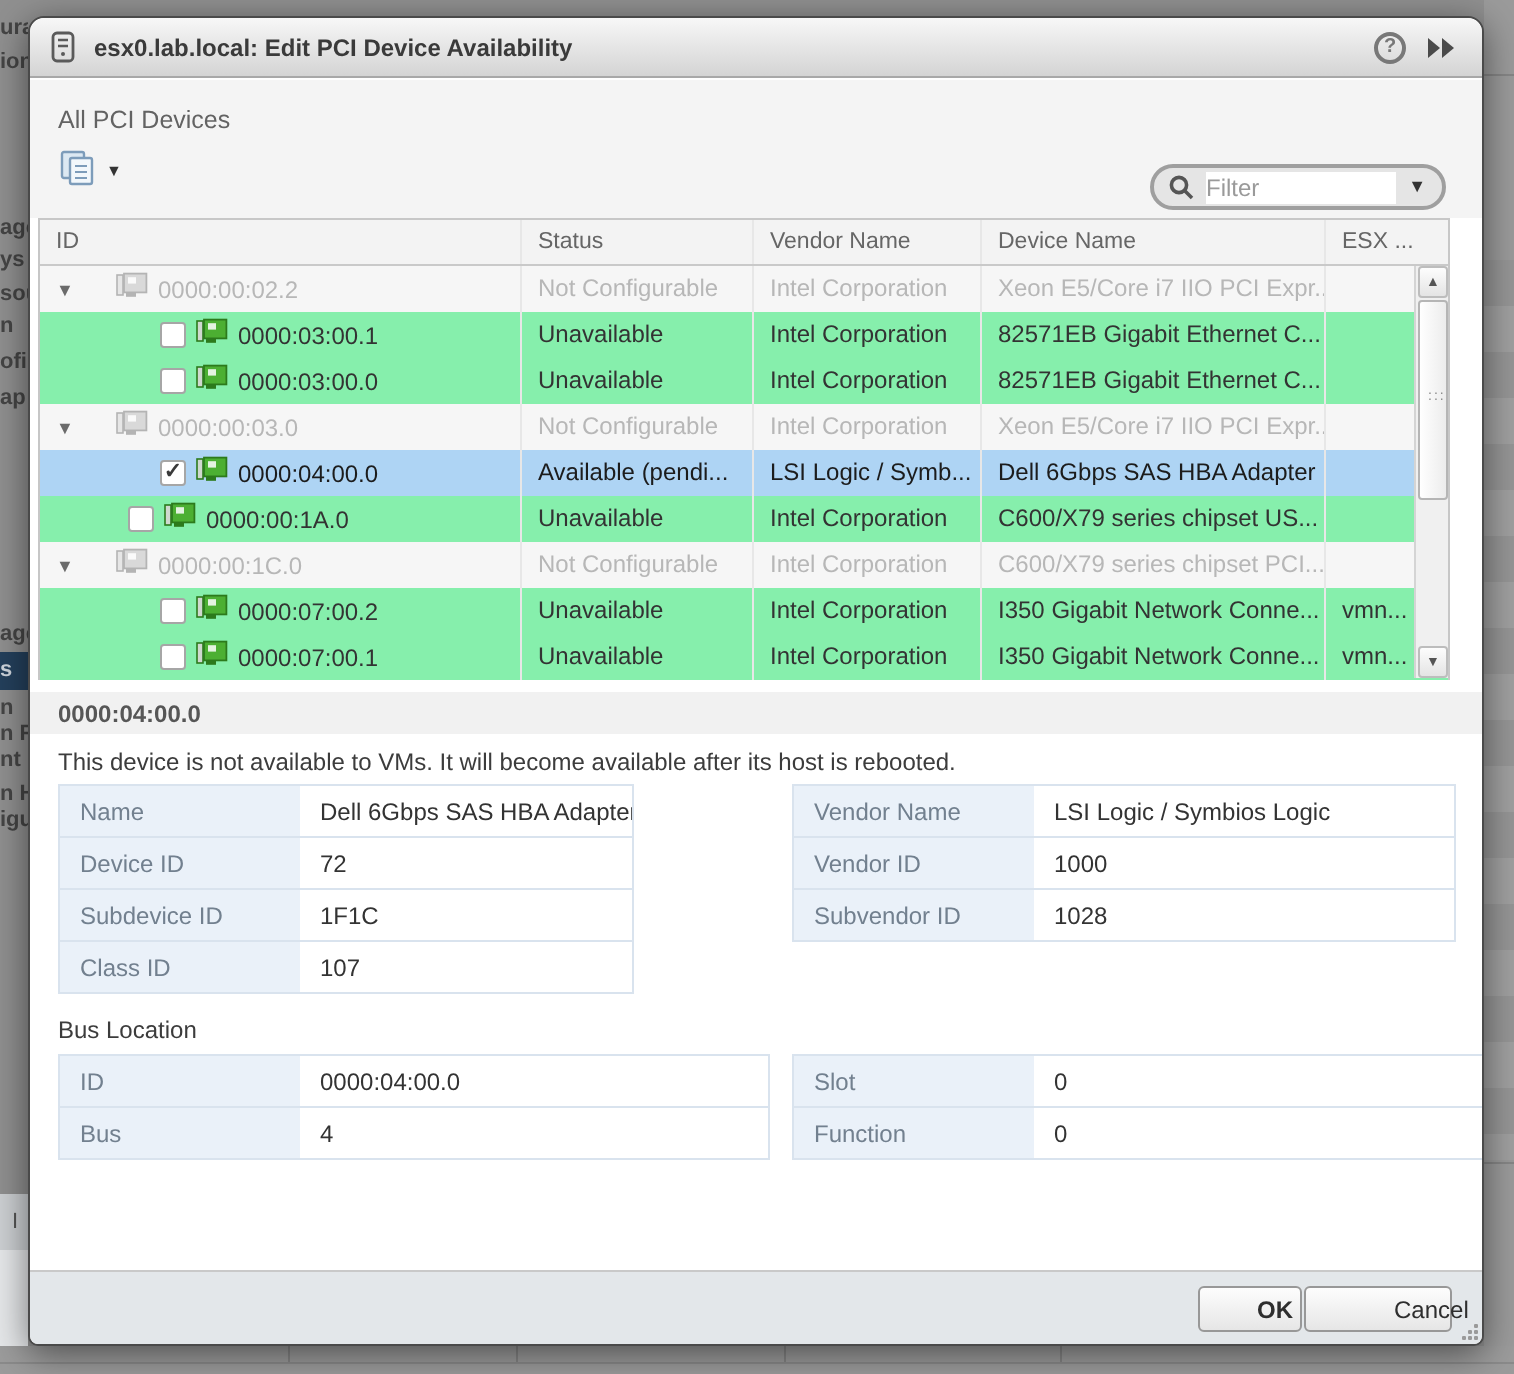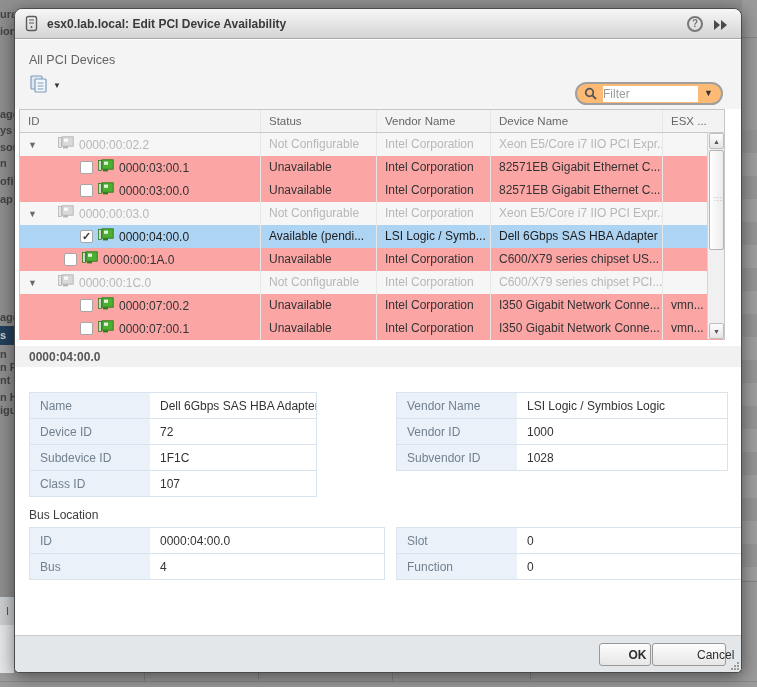--- a/index.html
+++ b/index.html
@@ -48,39 +48,39 @@
     border-radius:50%; text-align:center; font-size:10px; line-height:12px; font-weight:bold; color:#787878;
     cursor:pointer; }
   #collapse-btn { position:absolute; right:12px; top:8px; cursor:pointer; }
 
   #body { position:absolute; left:0; top:31px; width:100%; bottom:37px; background:#ffffff; }
   #top-strip { position:absolute; left:0; top:0; width:100%; height:69px; background:#f4f4f4; }
   #all-pci { position:absolute; left:14px; top:13px; font-size:12.5px; color:#636363; }
   #copy-btn { position:absolute; left:14px; top:34px; width:34px; height:22px; cursor:pointer; }
   #copy-caret { position:absolute; left:24px; top:7px; font-size:8px; color:#333; }
 
-  #filter-box { position:absolute; left:560px; top:42px; width:148px; height:23px; background:#fdba74;
+  #filter-box { position:absolute; left:560px; top:42px; width:148px; height:23px; background:#e5e5e5;
     border:2px solid #9f9f9f; border-radius:12px; }
   #filter-input { position:absolute; left:26px; top:2px; width:95px; height:16px; border:none; outline:none;
     font-family:"Liberation Sans",sans-serif; font-size:12px; color:#444; }
   #filter-input::placeholder { color:#9a9a9a; }
   #filter-caret { position:absolute; right:8px; top:4px; font-size:9px; color:#333; cursor:pointer; }
   #filter-mag { position:absolute; left:7px; top:3px; }
 
   
   #grid { position:absolute; left:4px; top:69px; width:706px; height:231px;
     border:1px solid #c7c7c7; background:#fff; font-size:12px; }
   .g-row { display:grid; grid-template-columns:240px 116px 114px 172px 1fr; height:23px; align-items:center; }
   #grid-header { background:#f3f3f3; border-bottom:1px solid #c9c9c9; height:23px; color:#666; font-size:11.5px; }
   #grid-header .g-cell { height:100%; line-height:22px; }
   .g-cell { padding-left:8px; overflow:hidden; white-space:nowrap; height:100%; line-height:22px;
     border-left:1px solid #e7e7e7; }
   .g-cell:first-child { border-left:none; }
   .g-row.parent { background:#f6f6f6; color:#b7b7b7; }
-  .g-row.leaf, .g-row.child { background:#fca5a5; color:#333; }
+  .g-row.leaf, .g-row.child { background:#86efac; color:#333; }
   .g-row.selected { background:#aed4f4 !important; color:#1c1c1c; }
   .id-cell { display:flex; align-items:center; border-left:none; }
   .tree-caret { width:10px; font-size:9px; color:#6b6b6b; margin-right:4px; flex:none; }
   .indent { flex:none; }
   .cbx { width:13px; height:13px; border:1px solid #a6a6a6; background:#fff; border-radius:2px;
     margin-right:5px; flex:none; font-size:11px; line-height:11px; text-align:center; color:#3a3a3a;
     font-weight:bold; cursor:pointer; }
   .pci-ico { margin-right:5px; flex:none; }
 
   
@@ -383,20 +383,21 @@
         <div id="sc-thumb">
           <span class="grip">:::</span>
         </div>
         <div id="sc-down" class="sc-btn">▼</div>
       </div>
     </div>
 
     <div id="sel-band">
       <span>0000:04:00.0</span>
     </div>
+    <div id="note">This device is not available to VMs. It will become available after its host is rebooted.</div>
 
     <div id="kv-dev-l" class="kv">
         <div class="kv-row">
           <div class="kv-label">Name</div>
           <div class="kv-value">Dell 6Gbps SAS HBA Adapter</div>
         </div>
         <div class="kv-row">
           <div class="kv-label">Device ID</div>
           <div class="kv-value">72</div>
         </div>

